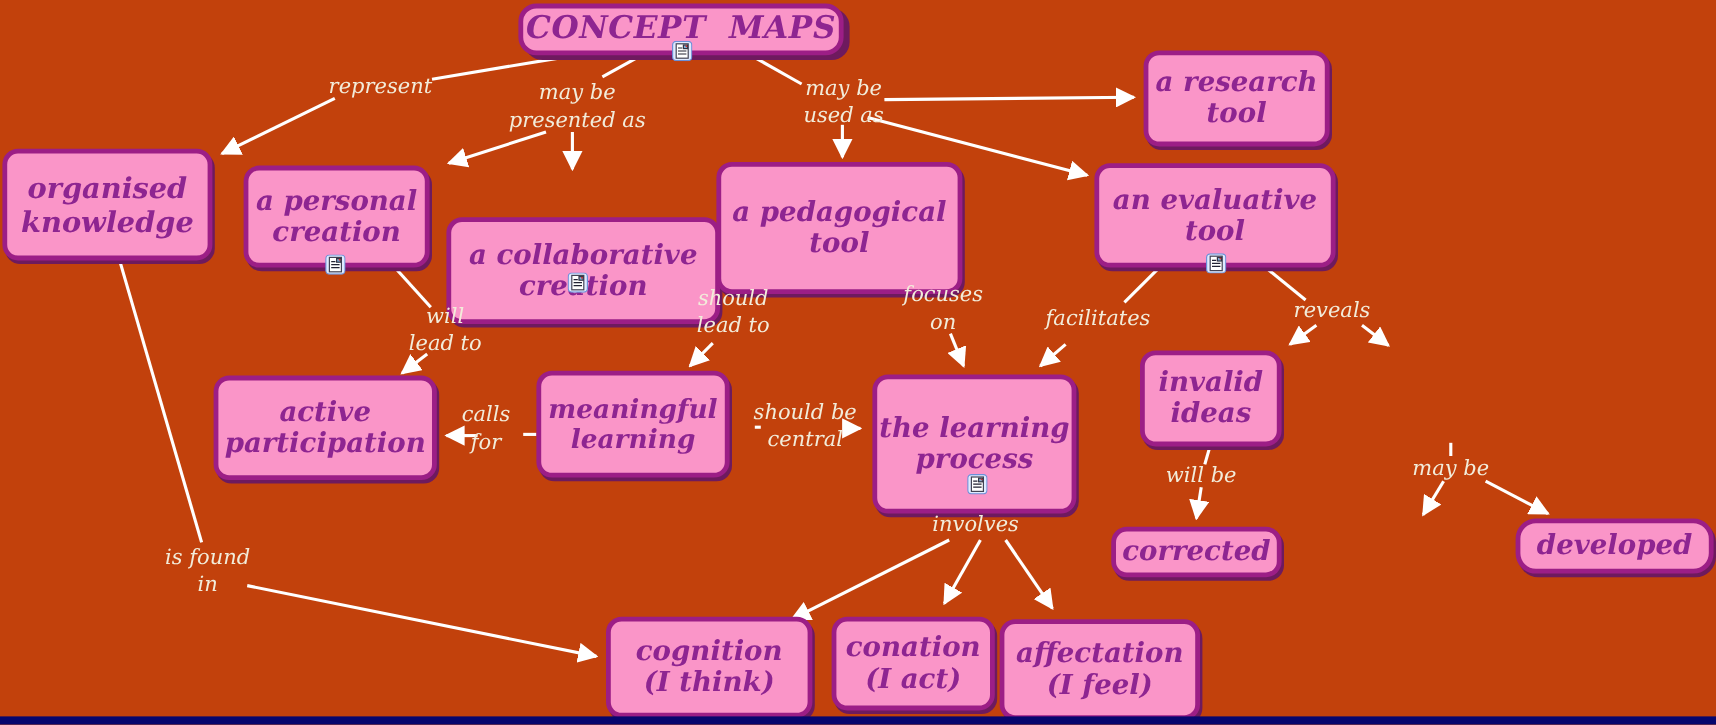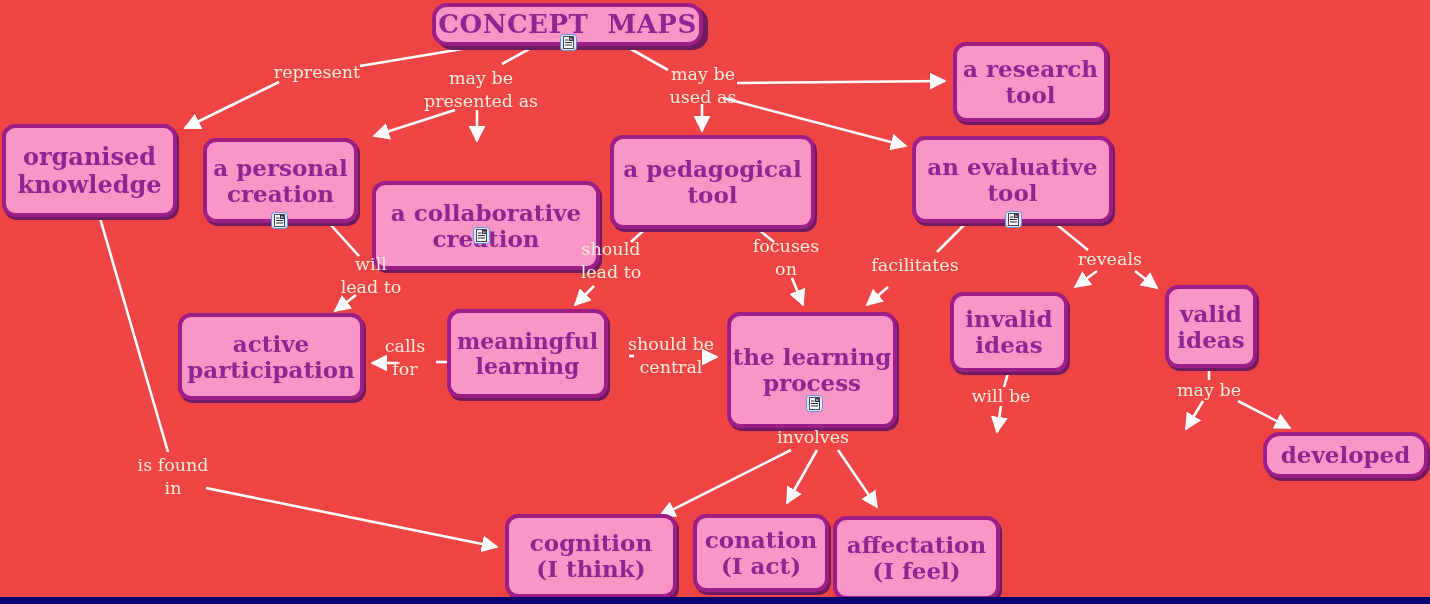--- a/index.html
+++ b/index.html
@@ -1,21 +1,22 @@
 <!DOCTYPE html>
 <html><head>
 <meta charset="utf-8">
 <style>
   html,body{margin:0;padding:0;}
   #canvas{
     position:relative;
     width:1430px;height:604px;
-    background:#ef4444;
+    background:#c2410c;
     overflow:hidden;
     font-family:"DejaVu Serif", serif;
+    font-style:italic;
   }
   #edge-layer{position:absolute;left:0;top:0;width:1430px;height:604px;}
   .node{
     position:absolute;
     box-sizing:border-box;
     background:#fa95c8;
     border:4px solid #9c1e86;
     border-radius:13px;
     box-shadow:2px 3px 0 #6e1a5e;
     color:#8e2591;
@@ -101,28 +102,28 @@
       <line x1="838" y1="450" x2="877" y2="507" marker-end="url(#ah)"></line>
       <line x1="398" y1="363" x2="372" y2="363" marker-end="url(#ah)"></line>
       <line x1="705" y1="357" x2="717" y2="357" marker-end="url(#ah)"></line>
     </g>
   </svg>
 
   <div class="node title" style="left:432px;top:3px;width:271px;height:43px;">CONCEPT  MAPS</div>
   <div class="node" style="left:2px;top:124px;width:175px;height:93px;font-size:24px;">organised knowledge</div>
   <div class="node" style="left:203px;top:138px;width:155px;height:85px;">a personal creation</div>
   <div class="node" style="left:372px;top:149px;width:228px;height:89px;margin-top:32px;">a collaborative creation</div>
-  <div class="node" style="left:610px;top:135px;width:205px;height:94px;">a pedagogical tool</div>
+  <div class="node" style="left:597px;top:135px;width:205px;height:110px;">a pedagogical tool</div>
   <div class="node" style="left:953px;top:42px;width:155px;height:80px;">a research tool</div>
   <div class="node" style="left:912px;top:136px;width:201px;height:87px;">an evaluative tool</div>
   <div class="node" style="left:178px;top:313px;width:186px;height:87px;">active participation</div>
   <div class="node" style="left:447px;top:309px;width:161px;height:89px;font-size:22px;">meaningful learning</div>
   <div class="node" style="left:727px;top:312px;width:170px;height:116px;">the learning process</div>
   <div class="node" style="left:950px;top:292px;width:118px;height:80px;">invalid ideas</div>
-  <div class="node" style="left:1165px;top:285px;width:92px;height:83px;">valid ideas</div>
+  <div class="node" style="left:926px;top:439px;width:142px;height:42px;">corrected</div>
   <div class="node" style="left:1263px;top:432px;width:165px;height:46px;border-radius:17px;">developed</div>
   <div class="node" style="left:505px;top:514px;width:172px;height:84px;">cognition
 (I think)</div>
   <div class="node" style="left:693px;top:514px;width:136px;height:78px;">conation
 (I act)</div>
   <div class="node" style="left:833px;top:516px;width:167px;height:84px;">affectation
 (I feel)</div>
 
   <div class="elabel" style="left:317px;top:73px;">represent</div>
   <div class="elabel" style="left:481px;top:90px;">may be

